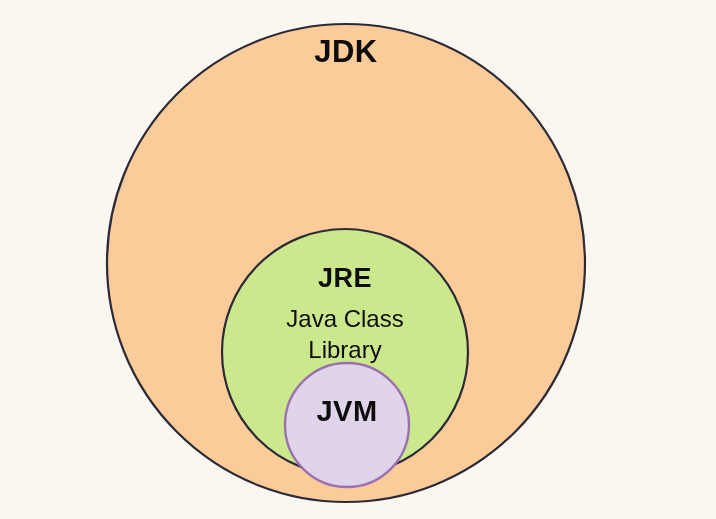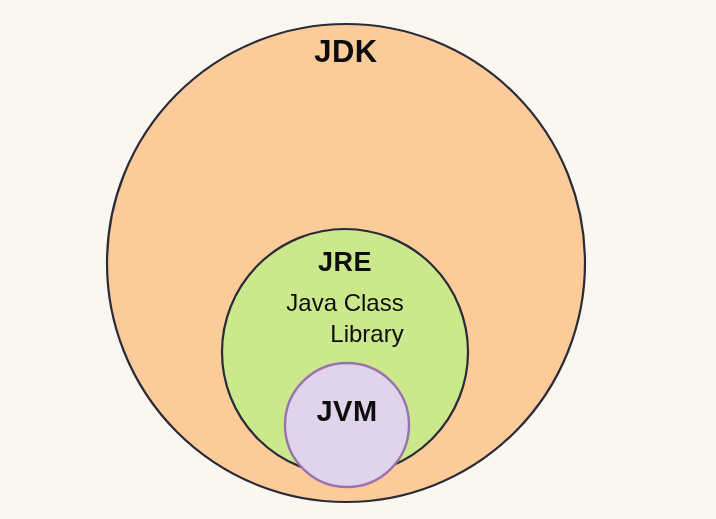--- a/index.html
+++ b/index.html
@@ -50,35 +50,34 @@
     font-size: 25.5px;
     font-weight: normal;
     line-height: 43px;
   }
   #jdk-description .desc-line {
     display: block;
   }
   
   #jre-text-group {
     left: 345px;
-    top: 248px;
+    top: 264px;
     transform: translateX(-50%);
   }
   #jre-title {
     font-size: 27px;
     font-weight: bold;
     letter-spacing: 0.5px;
     line-height: 1.05;
   }
   #jre-description {
     margin-top: 11px;
     font-size: 24px;
     font-weight: normal;
     line-height: 31px;
-    text-align: right;
   }
   #jre-description .desc-line {
     display: block;
   }
   
   #jvm-text-group {
     left: 347px;
     top: 396px;
     transform: translateX(-50%);
   }

